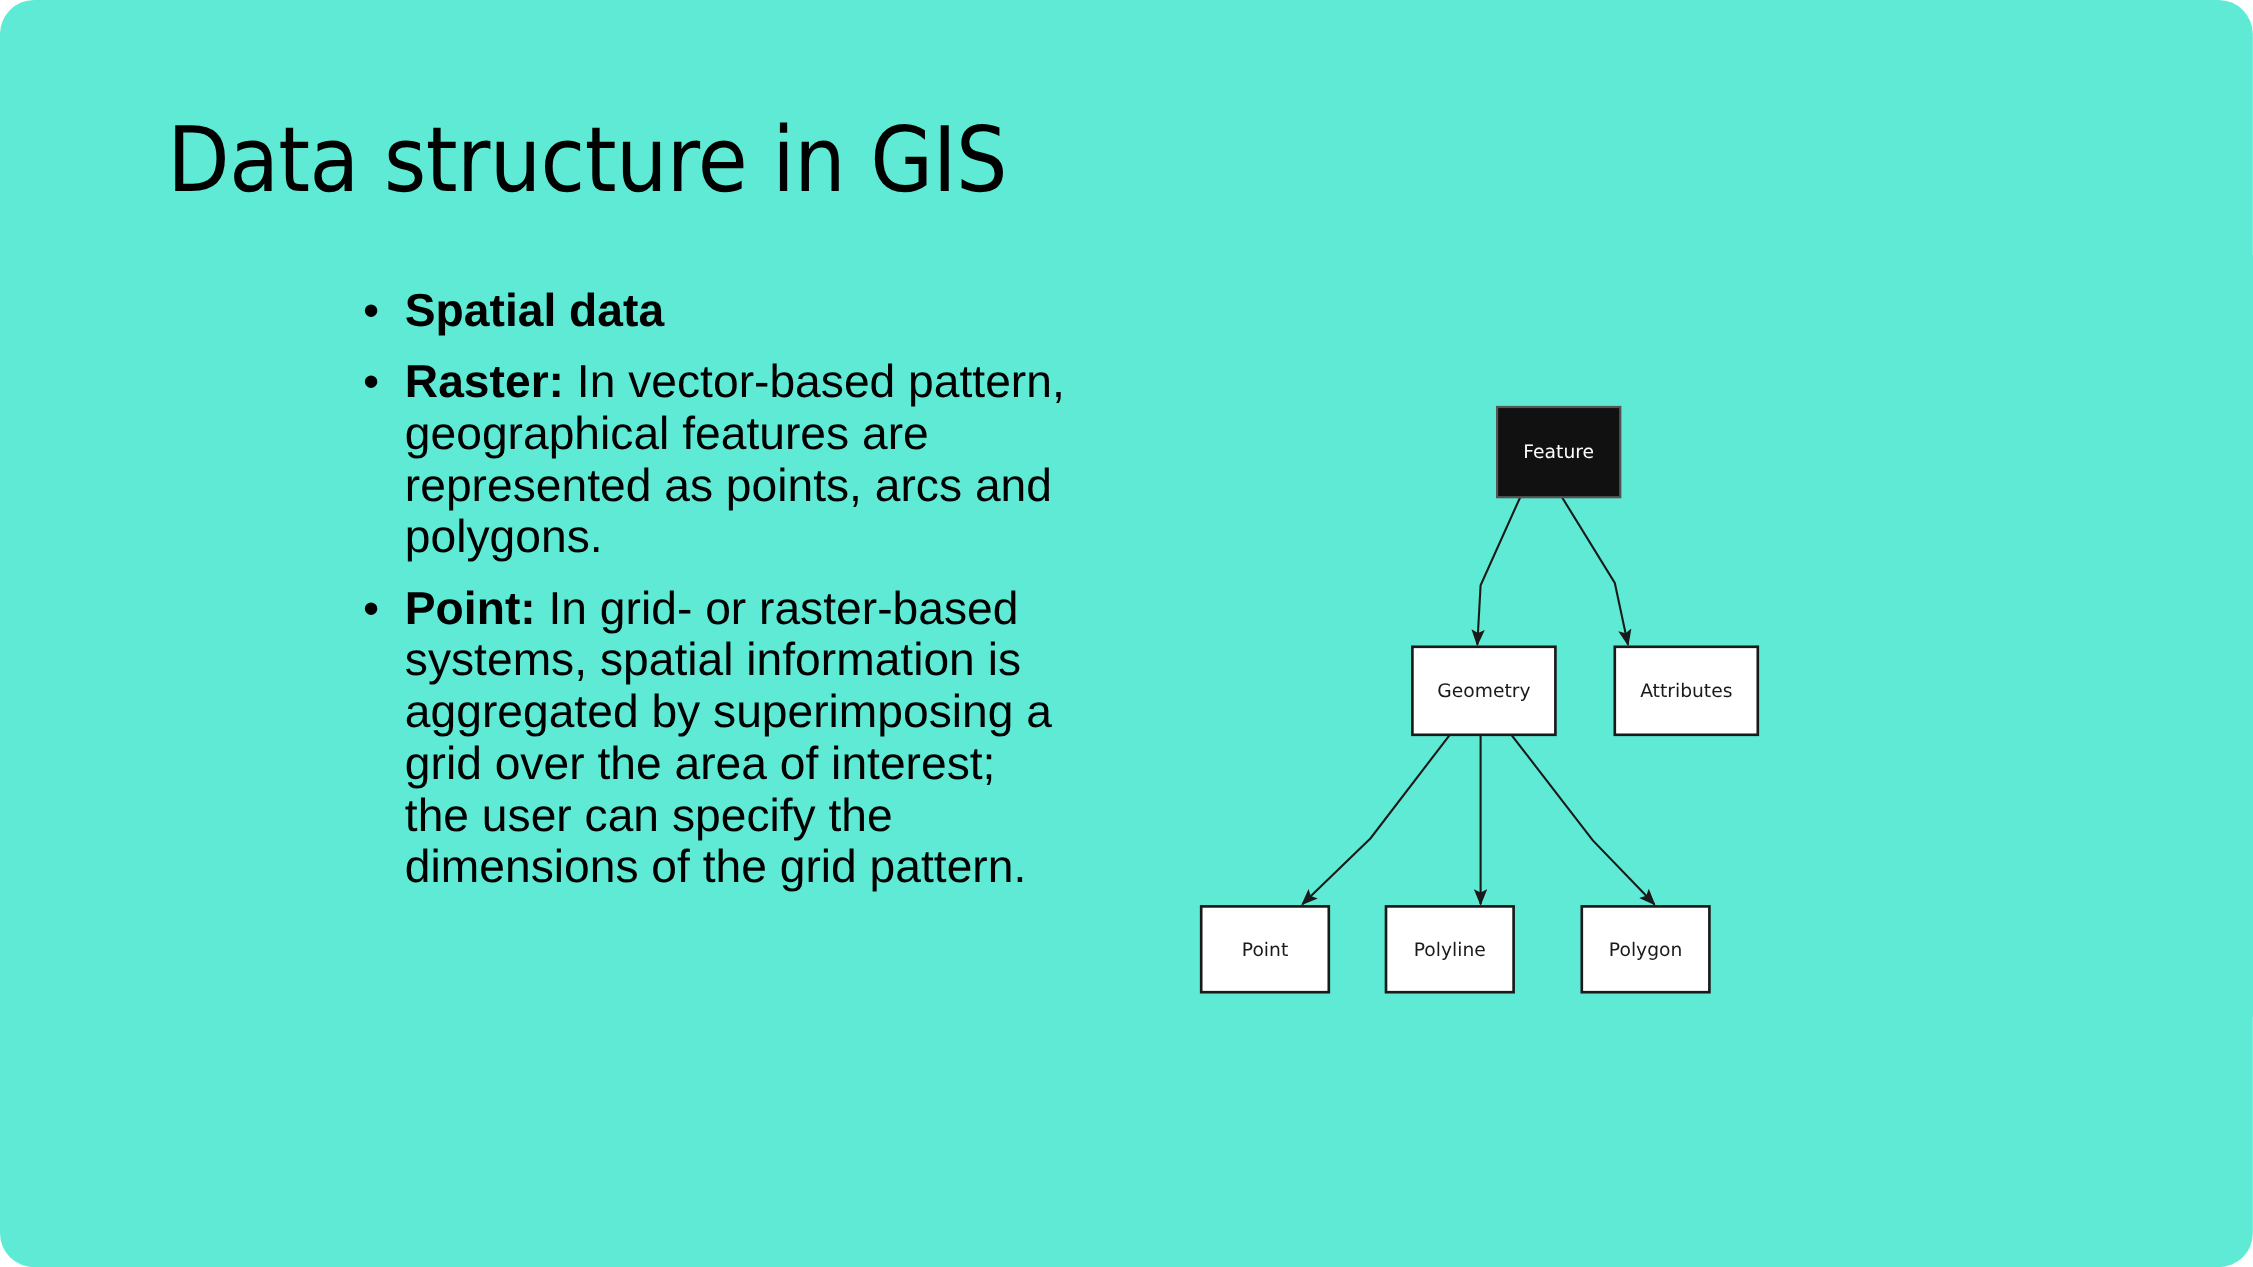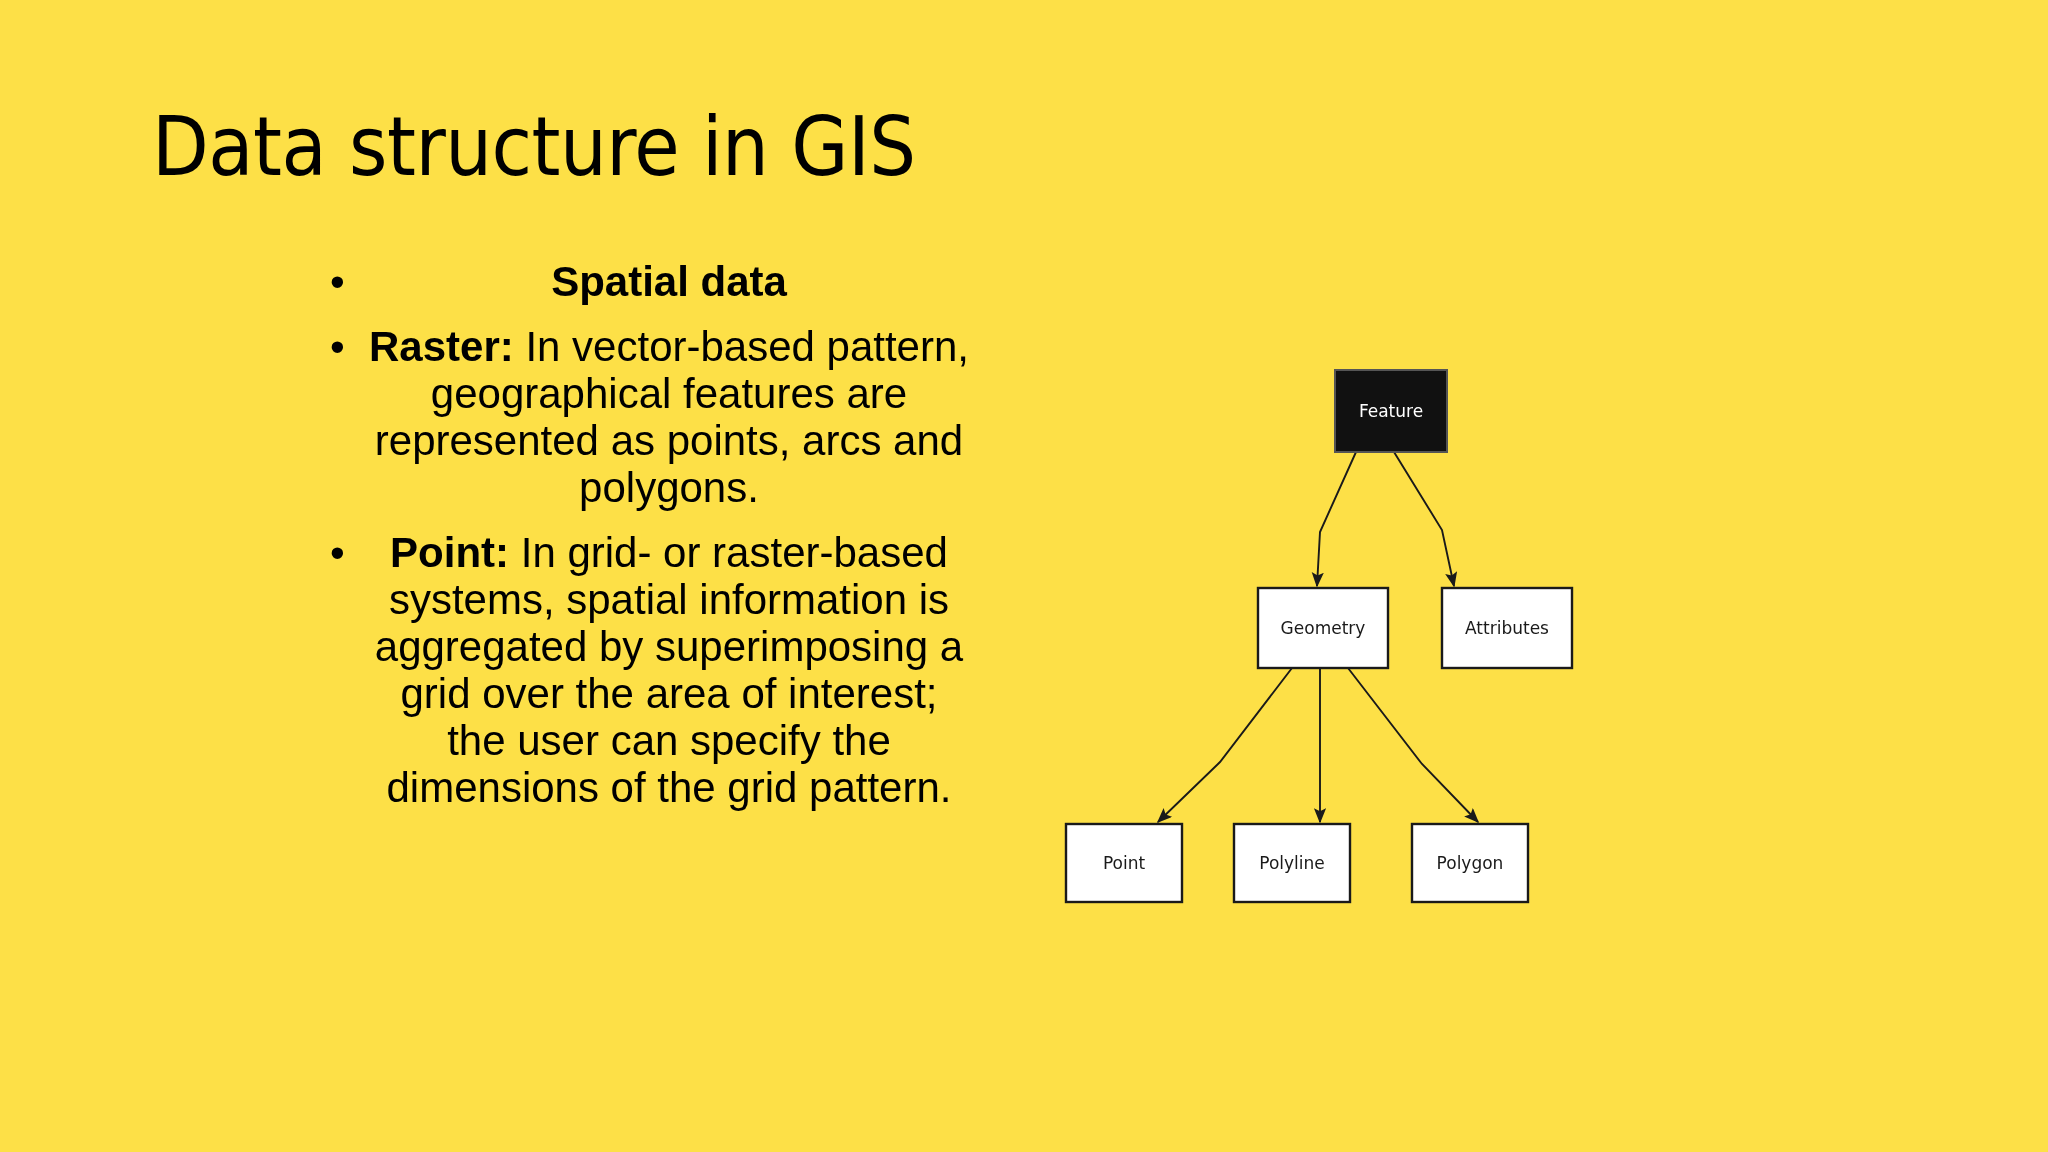--- a/index.html
+++ b/index.html
@@ -12,21 +12,22 @@
     height: 1152px;
     overflow: hidden;
     font-family: "Liberation Sans", sans-serif;
     color: #000000;
     position: relative;
   }
 
   .slide {
     position: absolute;
     inset: 0;
-    background: #fde047;
+    background: #5eead4;
+    border-radius: 31px;
   }
 
   
   .slide-title {
     position: absolute;
     left: 152px;
     top: 104px;
     width: 1300px;
     font-family: "DejaVu Sans Condensed", "Liberation Sans Narrow", "Liberation Sans", sans-serif;
     font-size: 82px;
@@ -59,32 +60,32 @@
     line-height: 1.12;
     text-align: left;
     color: #000000;
   }
 
   .bullet-text {
     flex: 1 1 auto;
     font-size: 42px;
     line-height: 1.12;
     color: #000000;
-    text-align: center;
+    text-align: left;
     font-weight: 400;
   }
 
   .lead {
     font-weight: 700;
   }
 
   
   .diagram {
     position: absolute;
-    left: 1030px;
+    left: 1056px;
     top: 360px;
     width: 580px;
     height: 560px;
   }
   .diagram svg {
     display: block;
     width: 100%;
     height: 100%;
     overflow: visible;
   }

